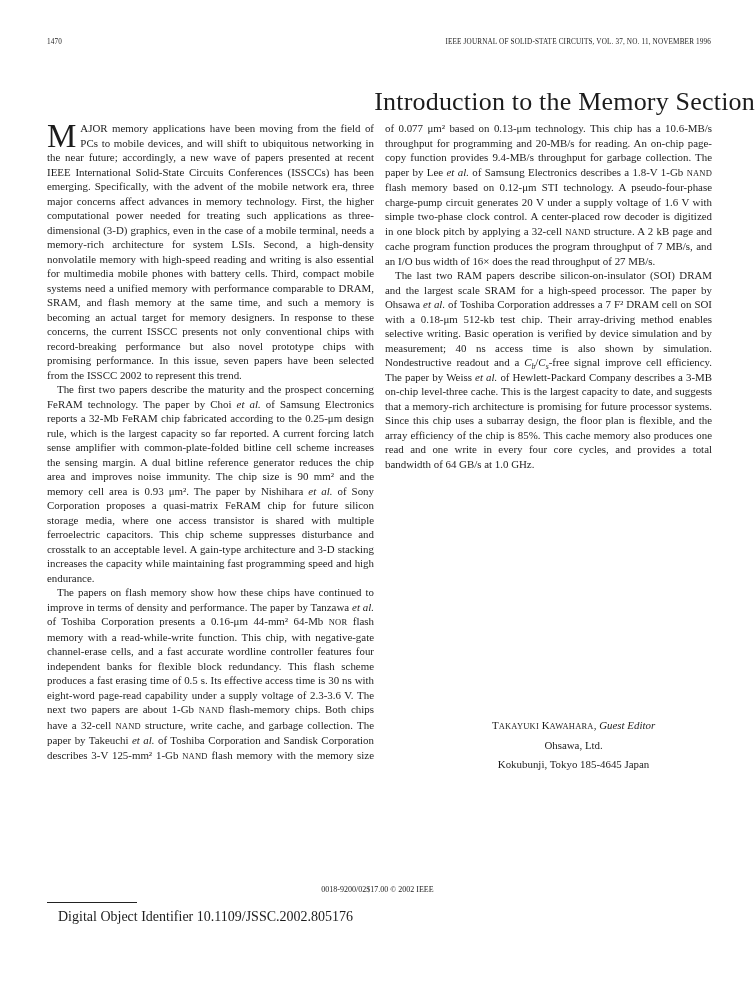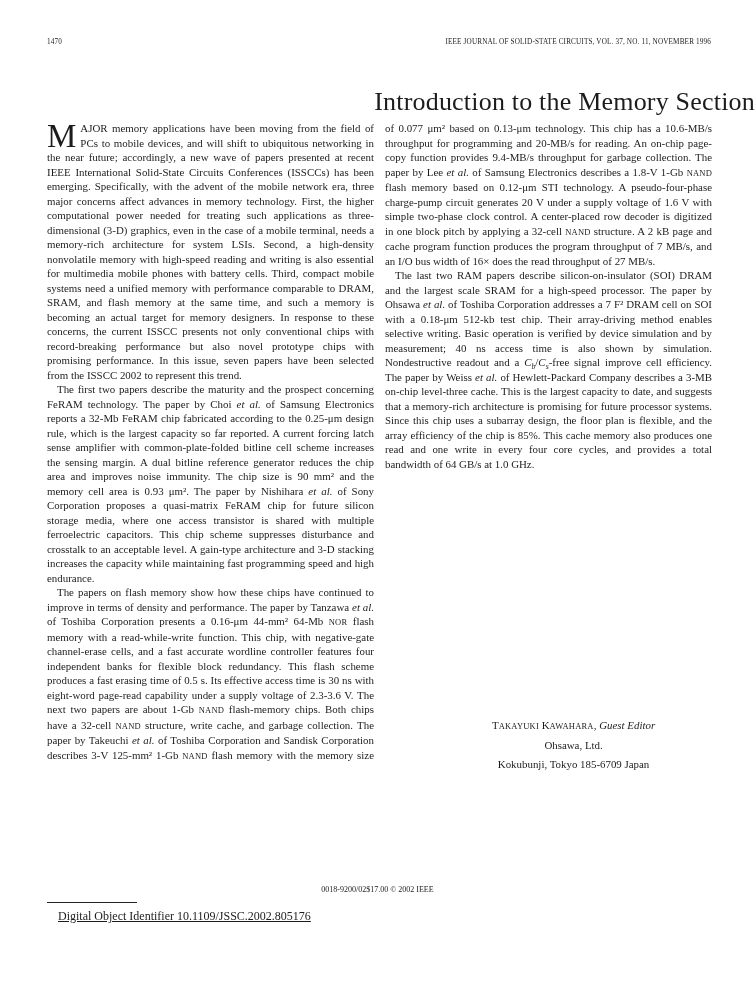--- a/index.html
+++ b/index.html
@@ -53,22 +53,21 @@
   
   .signature {
     position: absolute; left: 492px; top: 716px;
     font-size: 10.9px; line-height: 19px;
     text-align: center;
   }
 
   
   .footnote {
     position: absolute; left: 47px; top: 902px;
-    font-size: 12px;
-    text-decoration: underline;
+    font-size: 14px;
   }
   .footnote-rule {
     width: 90px; height: 0;
     border-top: 1px solid #222;
     margin-bottom: 6px;
   }
   .footnote-text { padding-left: 11px; }
 
   
   .copyright {
@@ -92,21 +91,21 @@
   <div class="body-columns">
     <p class="opening"><span class="dropcap">M</span><span><span>AJOR memory applications have been moving from the field of PCs to mobile devices, and will shift to ubiquitous networking in the near future; accordingly, a new wave of papers presented at recent IEEE International Solid-State Circuits Conferences (ISSCCs) has been emerging. Specifically, with the advent of the mobile network era, three major concerns affect advances in memory technology. First, the higher computational power needed for treating such applications as three-dimensional (3-D) graphics, even in the case of a mobile terminal, needs a memory-rich architecture for system LSIs. Second, a high-density nonvolatile memory with high-speed reading and writing is also essential for multimedia mobile phones with battery cells. Third, compact mobile systems need a unified memory with performance comparable to DRAM, SRAM, and flash memory at the same time, and such a memory is becoming an actual target for memory designers. In response to these concerns, the current ISSCC presents not only conventional chips with record-breaking performance but also novel prototype chips with promising performance. In this issue, seven papers have been selected from the ISSCC 2002 to represent this trend.</span></span></p>
     <p><span>The first two papers describe the maturity and the prospect concerning FeRAM technology. The paper by Choi </span><span class="i">et al.</span><span> of Samsung Electronics reports a 32-Mb FeRAM chip fabricated according to the 0.25-μm design rule, which is the largest capacity so far reported. A current forcing latch sense amplifier with common-plate-folded bitline cell scheme increases the sensing margin. A dual bitline reference generator reduces the chip area and improves noise immunity. The chip size is 90 mm² and the memory cell area is 0.93 μm². The paper by Nishihara </span><span class="i">et al.</span><span> of Sony Corporation proposes a quasi-matrix FeRAM chip for future silicon storage media, where one access transistor is shared with multiple ferroelectric capacitors. This chip scheme suppresses disturbance and crosstalk to an acceptable level. A gain-type architecture and 3-D stacking increases the capacity while maintaining fast programming speed and high endurance.</span></p>
     <p><span>The papers on flash memory show how these chips have continued to improve in terms of density and performance. The paper by Tanzawa </span><span class="i">et al.</span><span> of Toshiba Corporation presents a 0.16-μm 44-mm² 64-Mb </span><span class="sc">NOR</span><span> flash memory with a read-while-write function. This chip, with negative-gate channel-erase cells, and a fast accurate wordline controller features four independent banks for flexible block redundancy. This flash scheme produces a fast erasing time of 0.5 s. Its effective access time is 30 ns with eight-word page-read capability under a supply voltage of 2.3-3.6 V. The next two papers are about 1-Gb </span><span class="sc">NAND</span><span> flash-memory chips. Both chips have a 32-cell </span><span class="sc">NAND</span><span> structure, write cache, and garbage collection. The paper by Takeuchi </span><span class="i">et al.</span><span> of Toshiba Corporation and Sandisk Corporation describes 3-V 125-mm² 1-Gb </span><span class="sc">NAND</span><span> flash memory with the memory size of 0.077 μm² based on 0.13-μm technology. This chip has a 10.6-MB/s throughput for programming and 20-MB/s for reading. An on-chip page-copy function provides 9.4-MB/s throughput for garbage collection. The paper by Lee </span><span class="i">et al.</span><span> of Samsung Electronics describes a 1.8-V 1-Gb </span><span class="sc">NAND</span><span> flash memory based on 0.12-μm STI technology. A pseudo-four-phase charge-pump circuit generates 20 V under a supply voltage of 1.6 V with simple two-phase clock control. A center-placed row decoder is digitized in one block pitch by applying a 32-cell </span><span class="sc">NAND</span><span> structure. A 2 kB page and cache program function produces the program throughput of 7 MB/s, and an I/O bus width of 16× does the read throughput of 27 MB/s.</span></p>
     <p><span>The last two RAM papers describe silicon-on-insulator (SOI) DRAM and the largest scale SRAM for a high-speed processor. The paper by Ohsawa </span><span class="i">et al.</span><span> of Toshiba Corporation addresses a 7 F² DRAM cell on SOI with a 0.18-μm 512-kb test chip. Their array-driving method enables selective writing. Basic operation is verified by device simulation and by measurement; 40 ns access time is also shown by simulation. Nondestructive readout and a </span><span class="i">C</span><span class="sub">b</span><span>/</span><span class="i">C</span><span class="sub">s</span><span>-free signal improve cell efficiency. The paper by Weiss </span><span class="i">et al.</span><span> of Hewlett-Packard Company describes a 3-MB on-chip level-three cache. This is the largest capacity to date, and suggests that a memory-rich architecture is promising for future processor systems. Since this chip uses a subarray design, the floor plan is flexible, and the array efficiency of the chip is 85%. This cache memory also produces one read and one write in every four core cycles, and provides a total bandwidth of 64 GB/s at 1.0 GHz.</span></p>
   </div>
 
   <div class="signature">
     <div><span>T</span><span class="sc">AKAYUKI</span><span> K</span><span class="sc">AWAHARA</span><span>, </span><span class="i">Guest Editor</span></div>
     <div>Ohsawa, Ltd.</div>
-    <div>Kokubunji, Tokyo 185-6709 Japan</div>
+    <div>Kokubunji, Tokyo 185-4645 Japan</div>
   </div>
 
   <div class="footnote">
     <div class="footnote-rule"></div>
     <div class="footnote-text">Digital Object Identifier 10.1109/JSSC.2002.805176</div>
   </div>
 
   <div class="copyright">0018-9200/02$17.00 © 2002 IEEE</div>
 
 </div>

